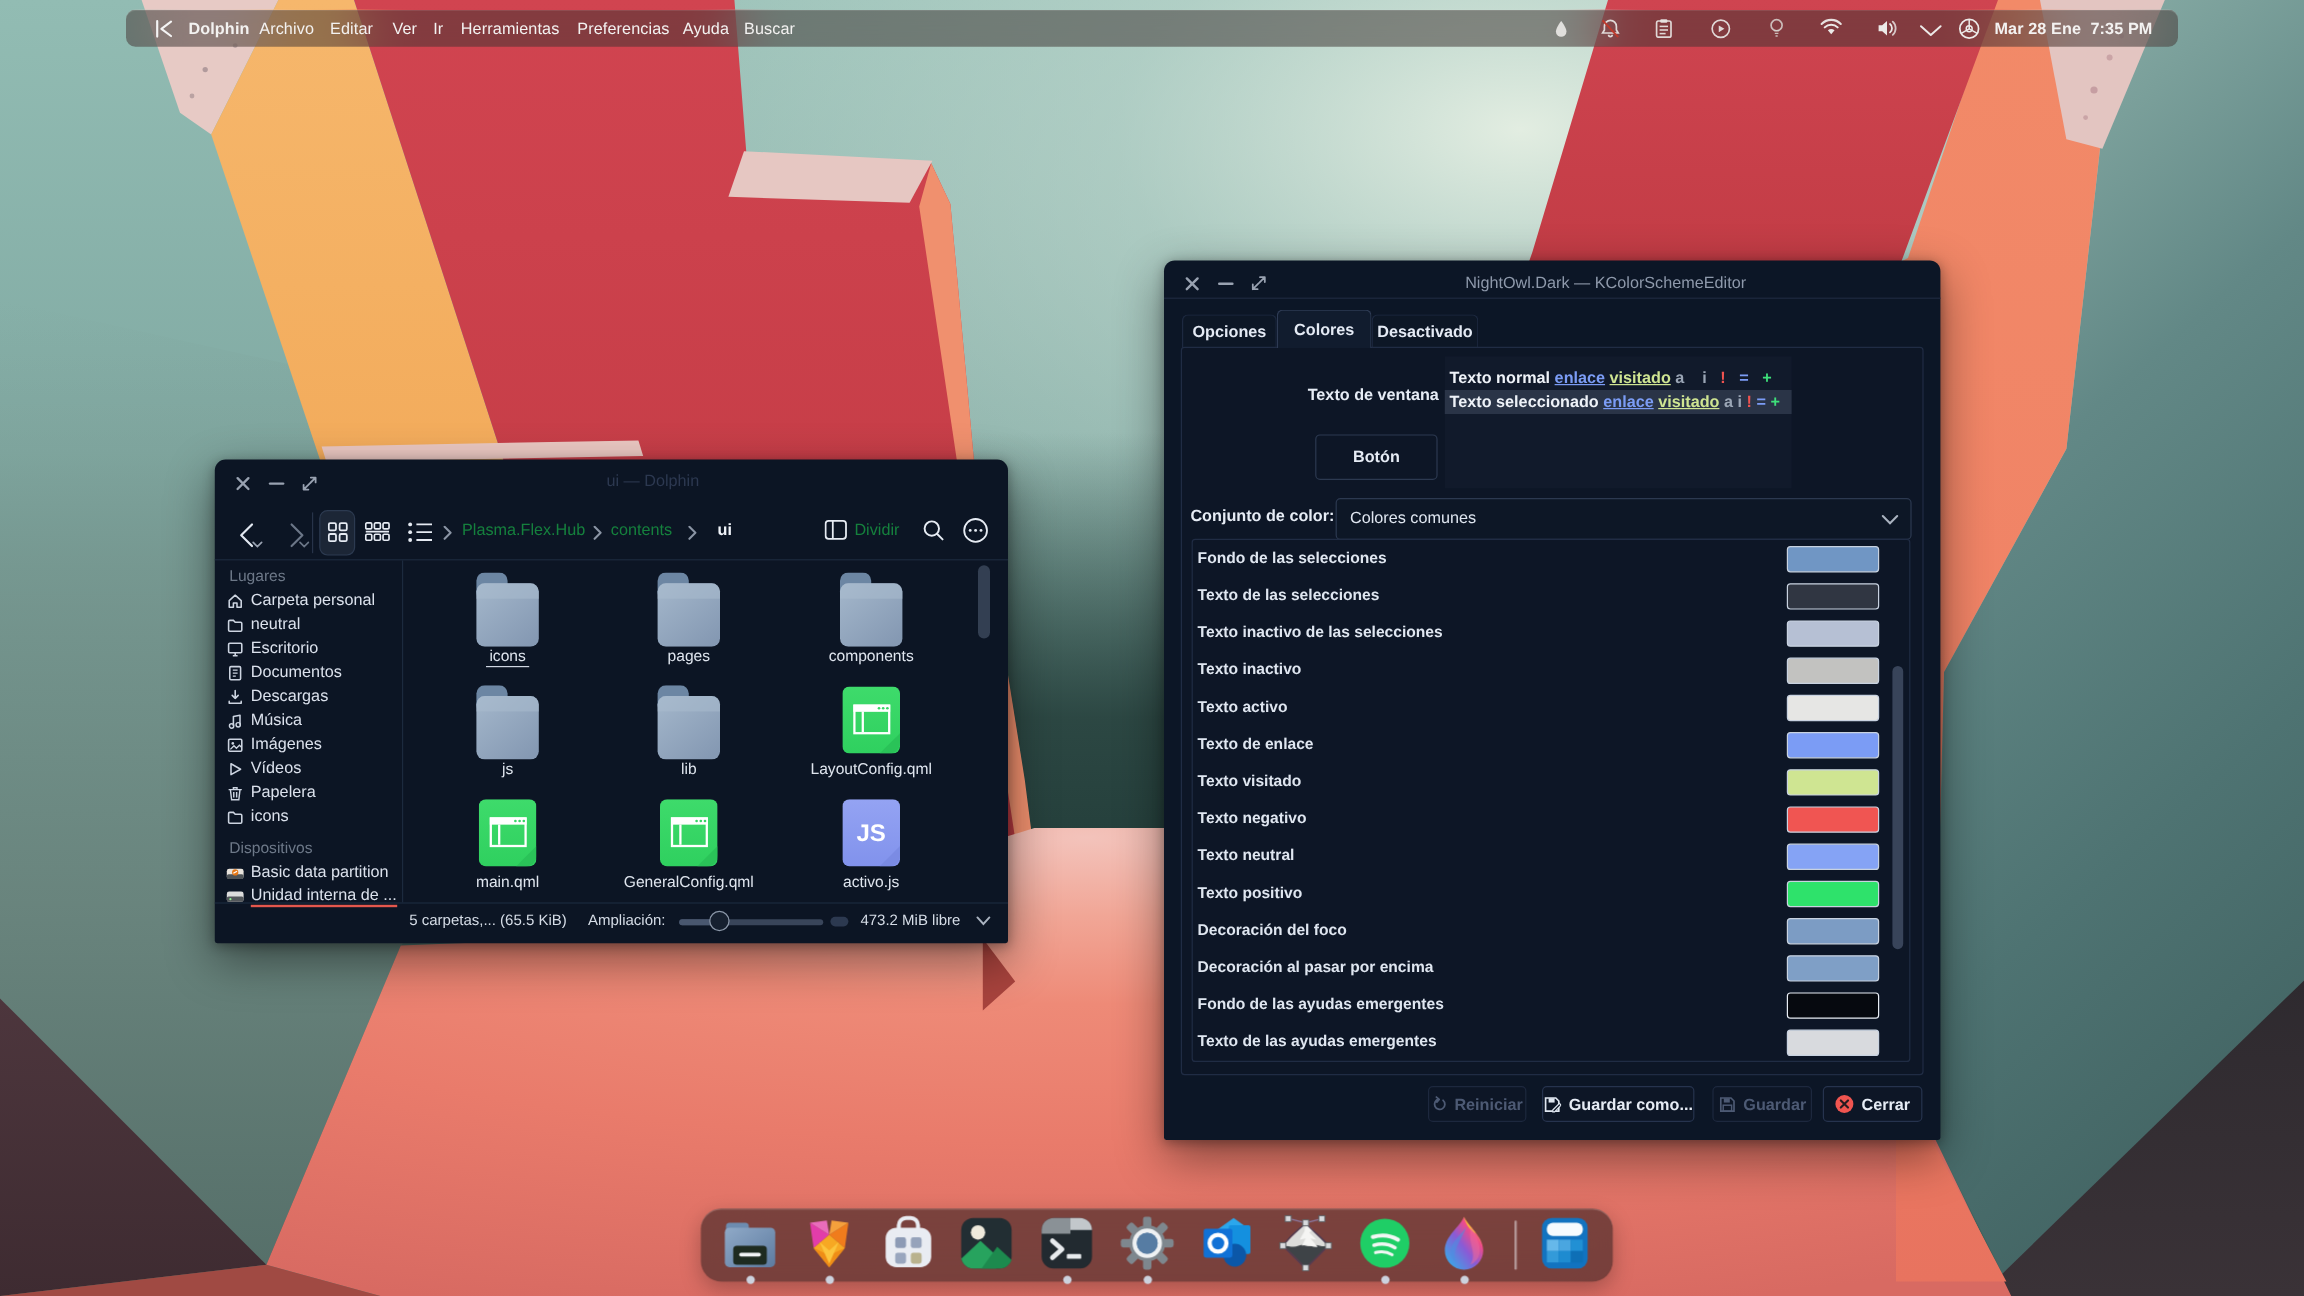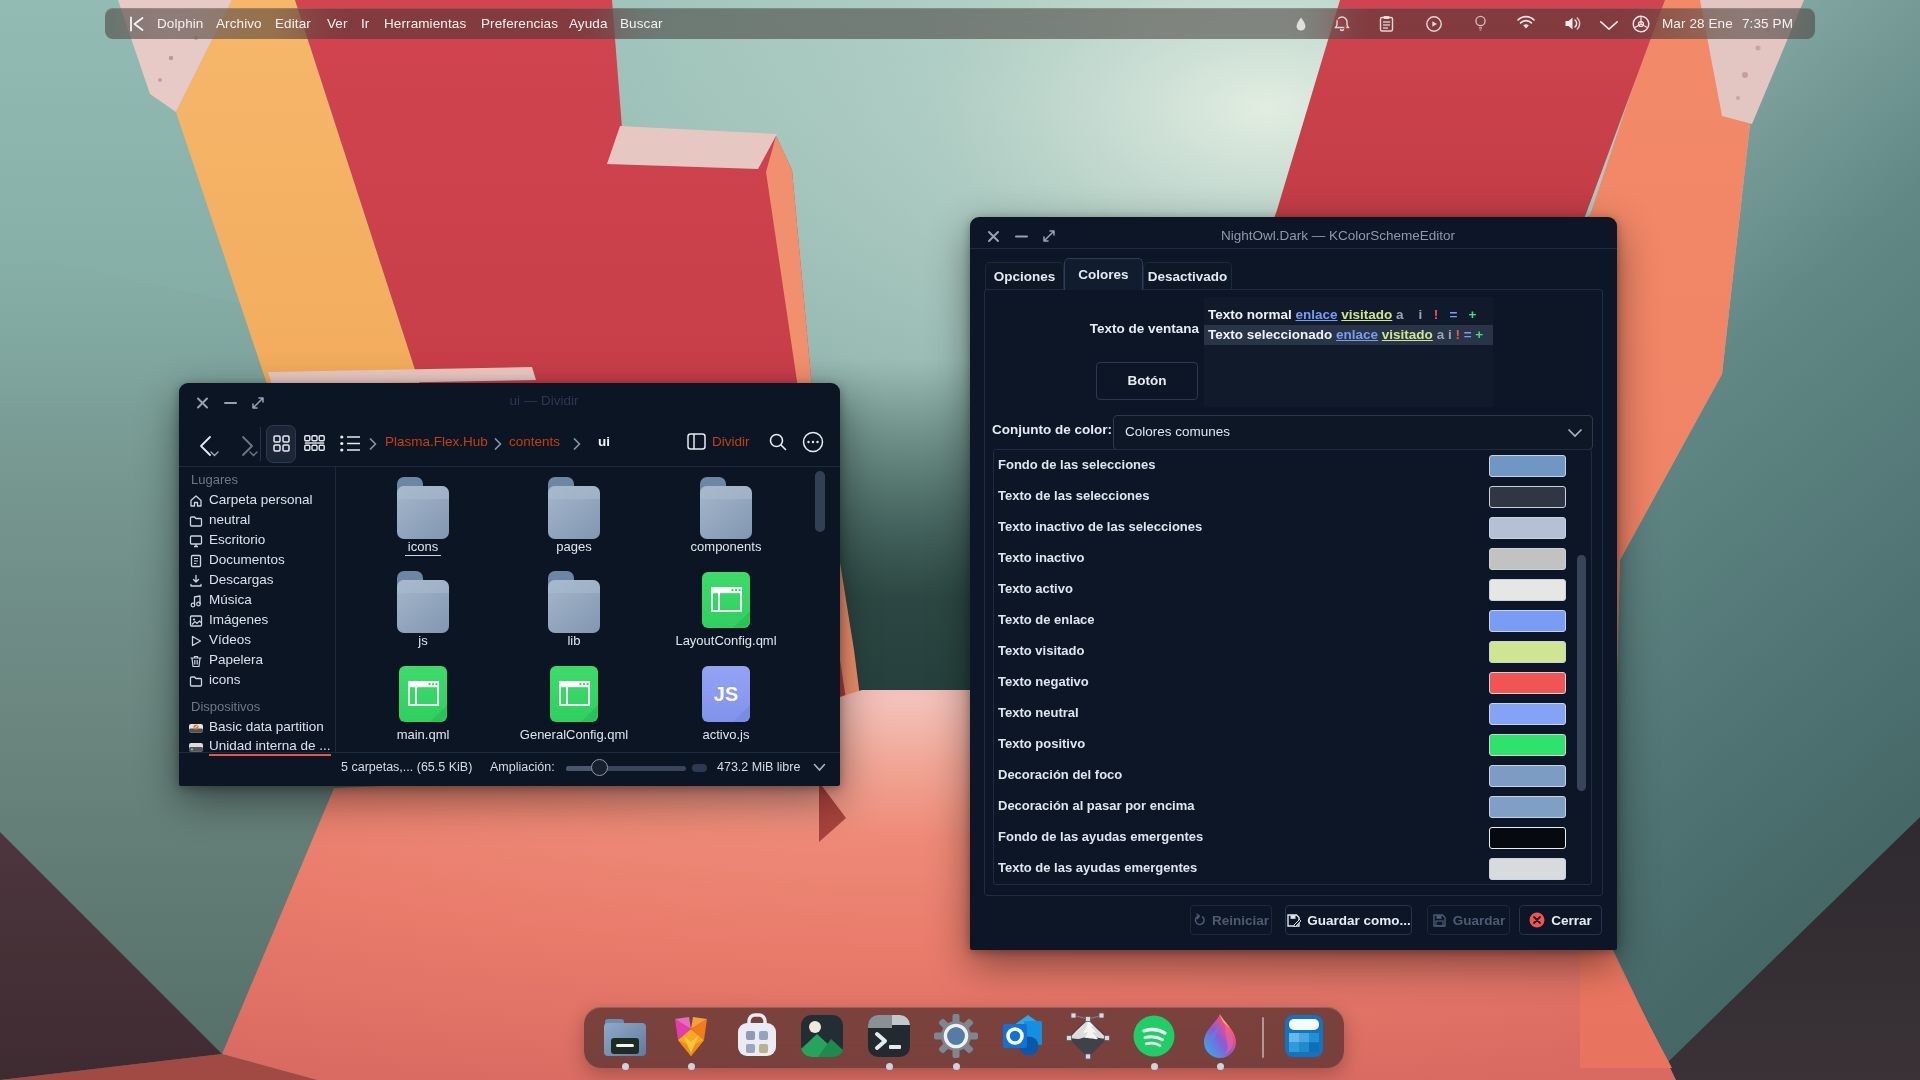--- a/index.html
+++ b/index.html
@@ -3,29 +3,29 @@
 <meta charset="utf-8">
 <style>
   html,body{margin:0;padding:0;width:1920px;height:1080px;overflow:hidden;background:#7fa49e;
     font-family:"Liberation Sans", sans-serif;}
   *{box-sizing:border-box;}
   .abs{position:absolute;}
   #wall{position:absolute;left:0;top:0;width:1920px;height:1080px;}
   #menubar{left:105px;top:8px;width:1710px;height:31px;border-radius:8px;
     background:rgba(62,52,50,0.52);backdrop-filter:blur(22px);-webkit-backdrop-filter:blur(22px);box-shadow:inset 0 1px 0 rgba(255,255,255,0.12);}
   .mi{position:absolute;top:0;line-height:31px;font-size:13.5px;color:#f3f2f1;letter-spacing:0.1px;white-space:nowrap;}
-  .mi.b{font-weight:normal;text-align:center;}
+  .mi.b{font-weight:bold;text-align:center;}
   #dolphin{left:179px;top:383px;width:661px;height:403px;background:#0c1524;border-radius:9px 9px 2px 2px;
     box-shadow:0 14px 40px rgba(0,0,0,0.45), 0 2px 10px rgba(0,0,0,0.3);}
   #editor{left:970px;top:217px;width:647px;height:733px;background:#0c1626;border-radius:9px 9px 2px 2px;
     box-shadow:0 14px 40px rgba(0,0,0,0.45), 0 2px 10px rgba(0,0,0,0.3);}
   .sideitem{position:absolute;font-size:13.5px;font-weight:500;color:#dbe1ec;}
   .sidehead{position:absolute;font-size:13px;font-weight:normal;color:#6d7888;}
   .flabel{position:absolute;font-size:13px;font-weight:500;color:#dfe5ee;text-align:center;width:120px;}
-  .crumb{position:absolute;top:0;line-height:37px;font-size:13.5px;font-weight:500;color:#c2410c;}
+  .crumb{position:absolute;top:0;line-height:37px;font-size:13.5px;font-weight:500;color:#15803d;}
   .sep{position:absolute;background:#1c2a3e;}
   .rowl{position:absolute;left:28px;font-size:13px;font-weight:bold;color:#dfe6f0;}
   .sw{position:absolute;left:519px;width:77px;height:22px;border:1.5px solid #c8d2e0;border-radius:3px;}
   .btn{position:absolute;top:688px;height:30px;border:1px solid #26334e;border-radius:4px;background:#0d1626;
     display:flex;align-items:center;justify-content:center;font-size:13.5px;font-weight:bold;color:#e6ecf5;}
   .btn.dis{color:#4d5a74;border-color:#1d283e;}
   #dock{left:584px;top:1007px;width:760px;height:61px;border-radius:17px;
     background:rgba(54,34,34,0.6);backdrop-filter:blur(24px);-webkit-backdrop-filter:blur(24px);box-shadow:inset 0 1px 0 rgba(255,255,255,0.18), 0 6px 18px rgba(0,0,0,0.25);}
   .dot{position:absolute;top:56px;width:7px;height:7px;border-radius:50%;background:#ccd2de;}
 </style>
@@ -200,21 +200,21 @@
   <span class="mi b" style="left:1637px">7:35 PM</span>
 </div>
 
 <div class="abs" id="dolphin">
 
   <svg class="abs" style="left:0px;top:13px" width="260" height="14" viewBox="0 0 260 14">
     <path d="M19 2.5 L28 11.5 M28 2.5 L19 11.5" stroke="#99a2b1" stroke-width="2" stroke-linecap="round"></path>
     <path d="M46 7 H57" stroke="#99a2b1" stroke-width="2" stroke-linecap="round"></path>
     <path d="M74 12 L79 7 M74 12 h4 M74 12 v-4 M84 2 L79.5 6.5 M84 2 h-4 M84 2 v4" stroke="#99a2b1" stroke-width="1.5" stroke-linecap="round"></path>
   </svg>
-  <div class="abs" style="left:285px;top:10px;width:160px;text-align:center;font-size:13.5px;font-weight:500;color:#2c3850">ui — Dividir</div>
+  <div class="abs" style="left:285px;top:10px;width:160px;text-align:center;font-size:13.5px;font-weight:500;color:#2c3850">ui — Dolphin</div>
 
   <svg class="abs" style="left:17px;top:52px" width="62" height="22" viewBox="0 0 62 22">
     <path d="M14 2 L5 11 L14 20" stroke="#e2e8f1" stroke-width="1.8" fill="none" stroke-linecap="round" stroke-linejoin="round"></path>
     <path d="M12 16 l3.5 3.5 L19 16" stroke="#9aa3b2" stroke-width="1.4" fill="none" transform="translate(3,1)" stroke-linecap="round"></path>
     <path d="M47 2 L56 11 L47 20" stroke="#6b7687" stroke-width="1.8" fill="none" stroke-linecap="round" stroke-linejoin="round"></path>
     <path d="M54 17 l3.5 3.5 L61 17" stroke="#6b7687" stroke-width="1.4" fill="none" stroke-linecap="round"></path>
   </svg>
   <div class="sep" style="left:81px;top:44px;width:1px;height:34px;background:#273349"></div>
   <div class="abs" style="left:87px;top:42px;width:30px;height:38px;border-radius:7px;background:#1c2636;border:1px solid #2c3a50"></div>
   <svg class="abs" style="left:94px;top:52px" width="17" height="17" viewBox="0 0 17 17">

